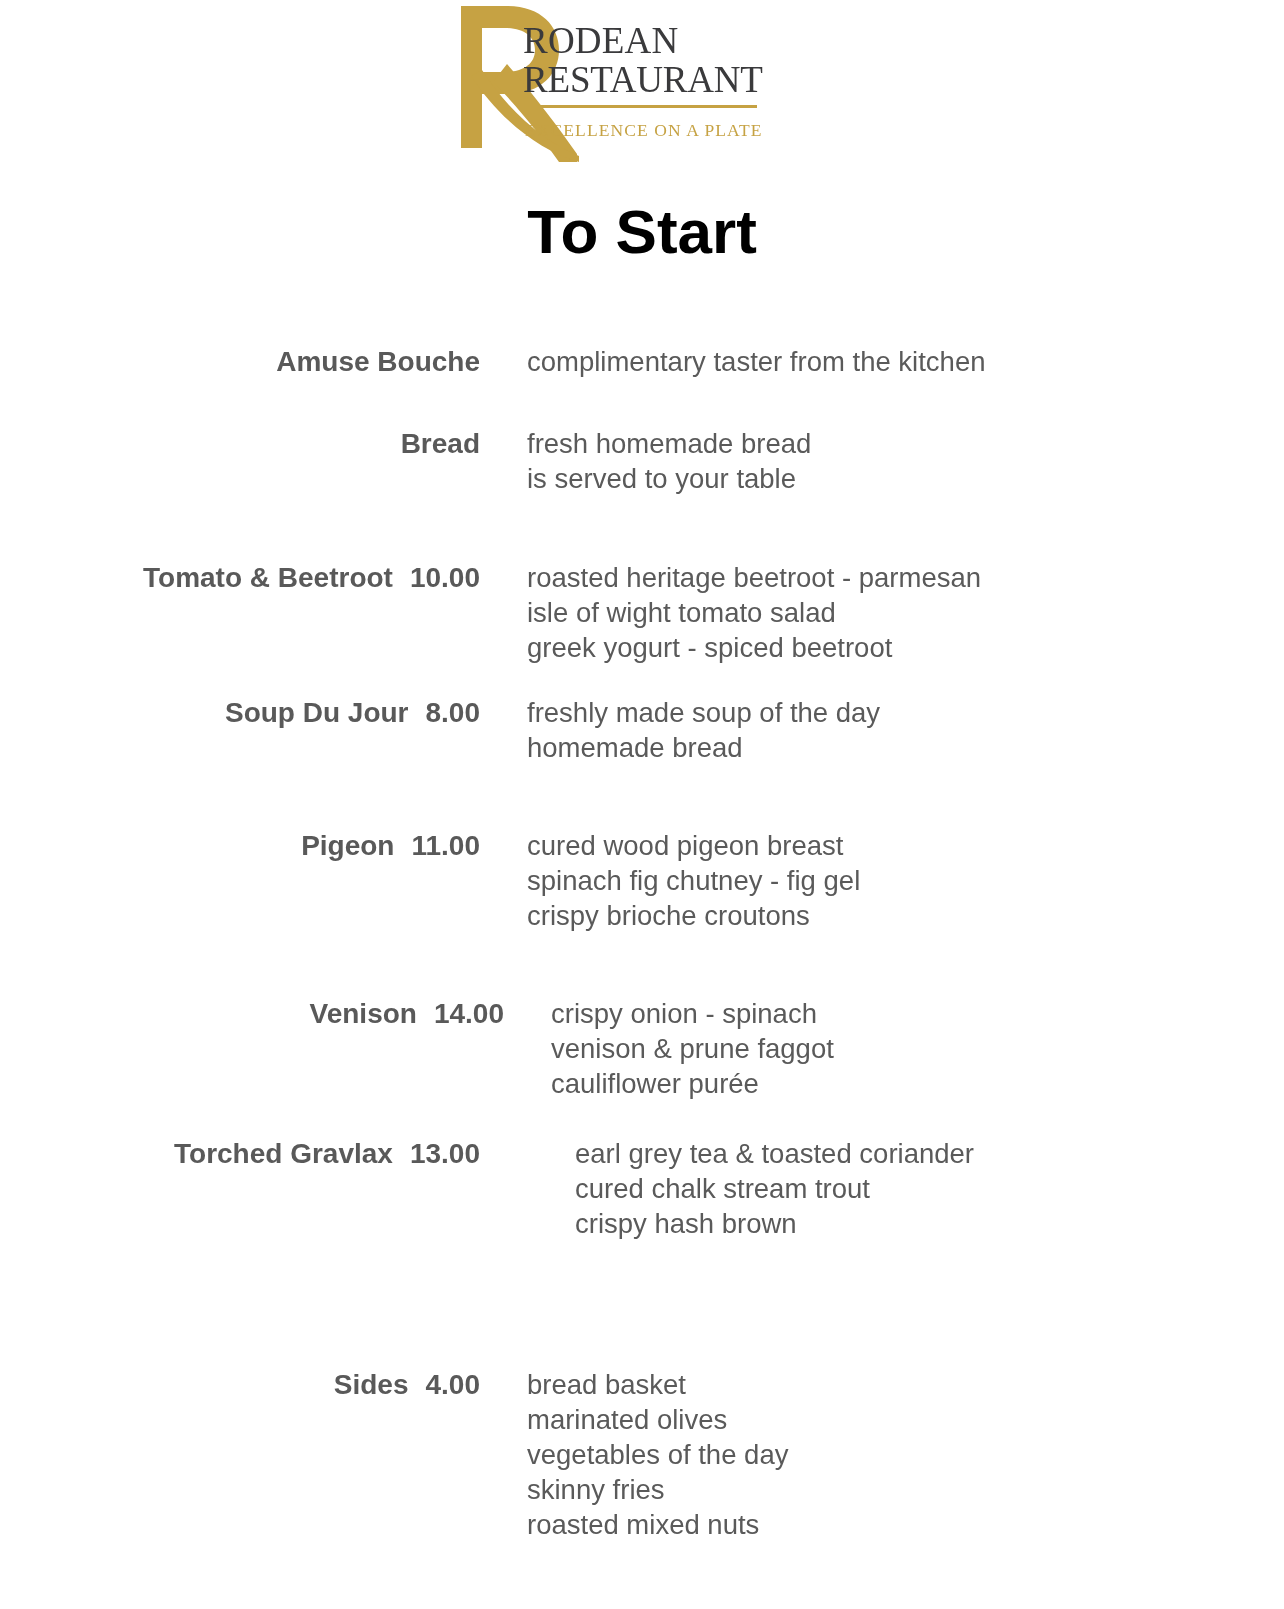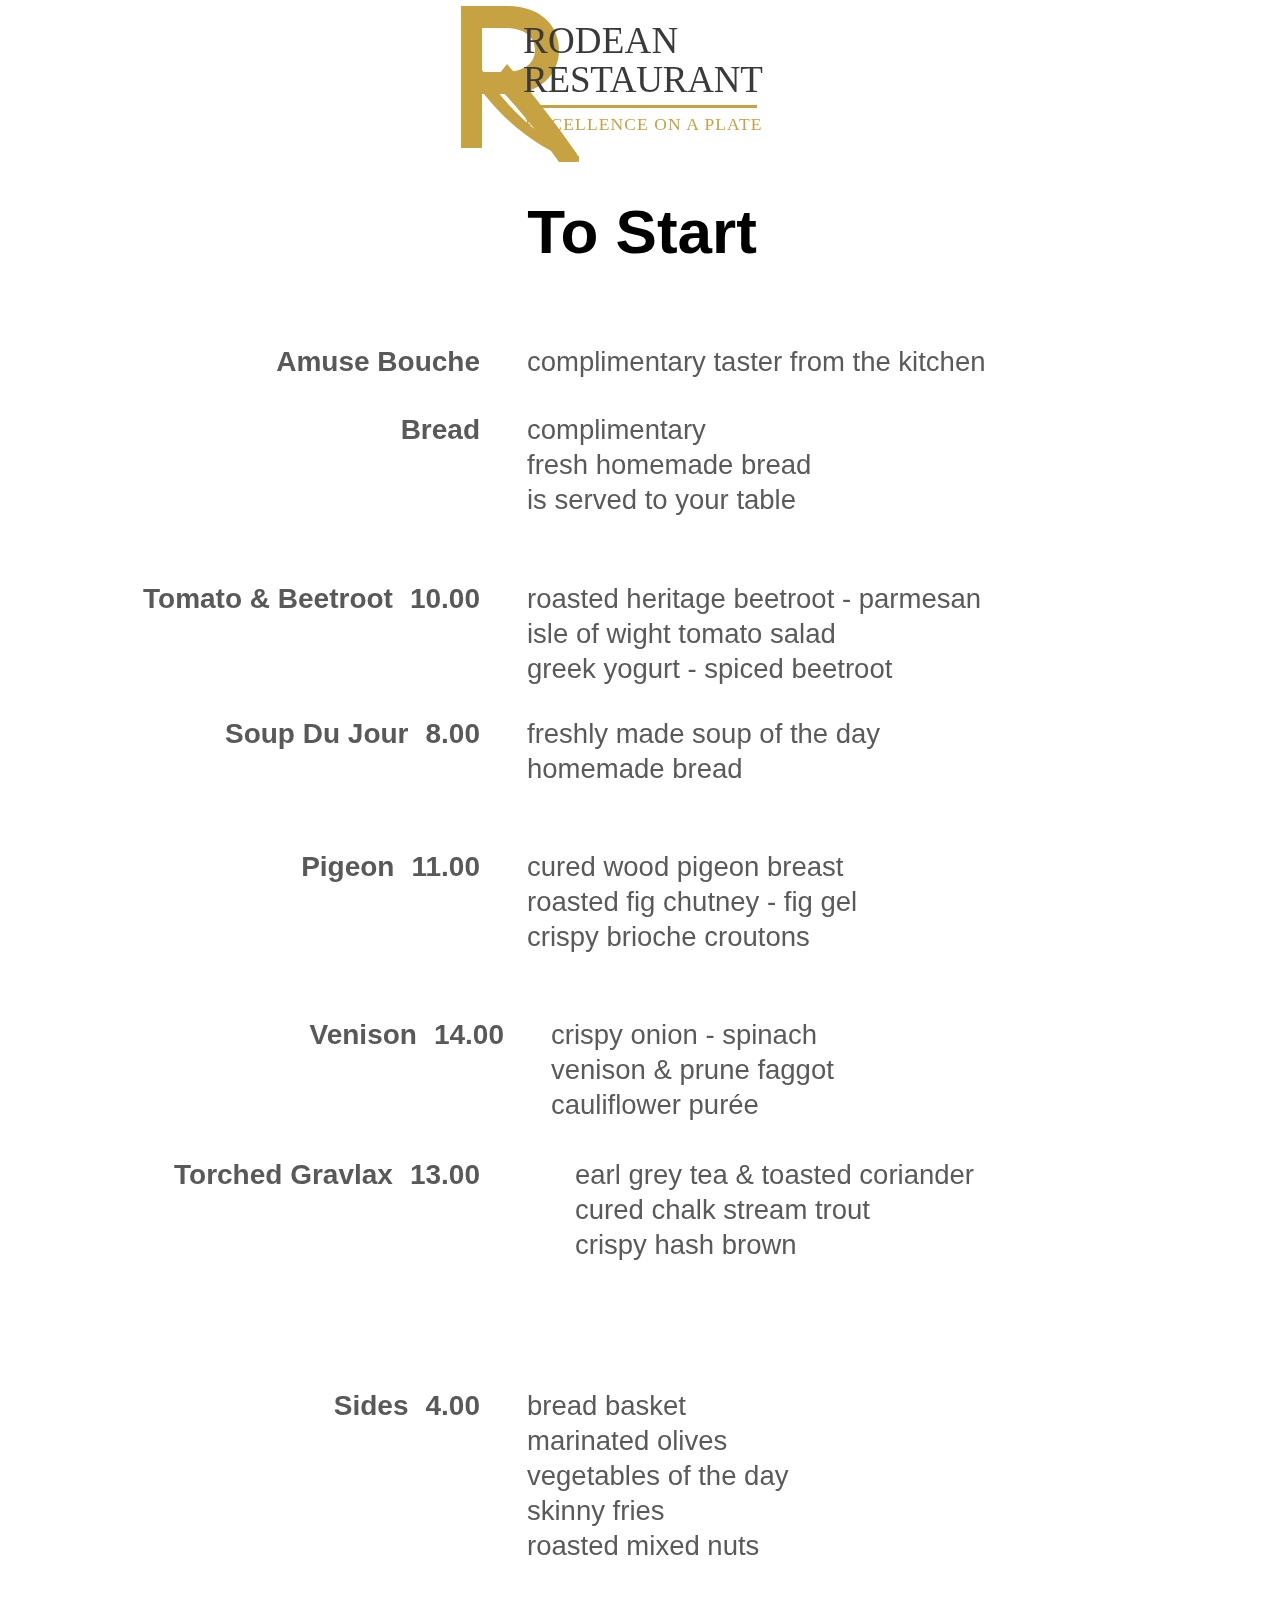--- a/index.html
+++ b/index.html
@@ -57,21 +57,21 @@
     background: #c6a243;
     margin-top: 5px;
     margin-left: 2px;
     width: 232px;
   }
   .logo-tagline {
     font-family: "Liberation Serif", serif;
     color: #c6a243;
     font-size: 17.5px;
     letter-spacing: 1.1px;
-    margin-top: 6px;
+    margin-top: 12px;
     margin-left: 2px;
     white-space: nowrap;
   }
 
   
   .page-title {
     position: absolute;
     left: 0;
     top: 196px;
     width: 1284px;
@@ -144,24 +144,23 @@
 
 <div class="page-title">To Start</div>
 
 <div class="menu" id="menu-root">
     <div class="menu-row" style="margin-top: 0px;">
       <div class="row-label"><span>Amuse Bouche</span></div>
       <div class="row-desc">
         <div>complimentary taster from the kitchen</div>
       </div>
     </div>
-    <div class="menu-row" style="margin-top: 33px;">
+    <div class="menu-row" style="margin-top: 47px;">
       <div class="row-label"><span>Bread</span></div>
       <div class="row-desc">
-        <div>complimentary</div>
         <div>fresh homemade bread</div>
         <div>is served to your table</div>
       </div>
     </div>
     <div class="menu-row" style="margin-top: 64px;">
       <div class="row-label"><span>Tomato &amp; Beetroot</span><span class="row-price">10.00</span></div>
       <div class="row-desc">
         <div>roasted heritage beetroot - parmesan</div>
         <div>isle of wight tomato salad</div>
         <div>greek yogurt - spiced beetroot</div>
@@ -171,21 +170,21 @@
       <div class="row-label"><span>Soup Du Jour</span><span class="row-price">8.00</span></div>
       <div class="row-desc">
         <div>freshly made soup of the day</div>
         <div>homemade bread</div>
       </div>
     </div>
     <div class="menu-row" style="margin-top: 63px;">
       <div class="row-label"><span>Pigeon</span><span class="row-price">11.00</span></div>
       <div class="row-desc">
         <div>cured wood pigeon breast</div>
-        <div>roasted fig chutney - fig gel</div>
+        <div>spinach fig chutney - fig gel</div>
         <div>crispy brioche croutons</div>
       </div>
     </div>
     <div class="menu-row" style="margin-top: 63px; padding-left: 24px;">
       <div class="row-label"><span>Venison</span><span class="row-price">14.00</span></div>
       <div class="row-desc">
         <div>crispy onion - spinach</div>
         <div>venison &amp; prune faggot</div>
         <div>cauliflower purée</div>
       </div>

